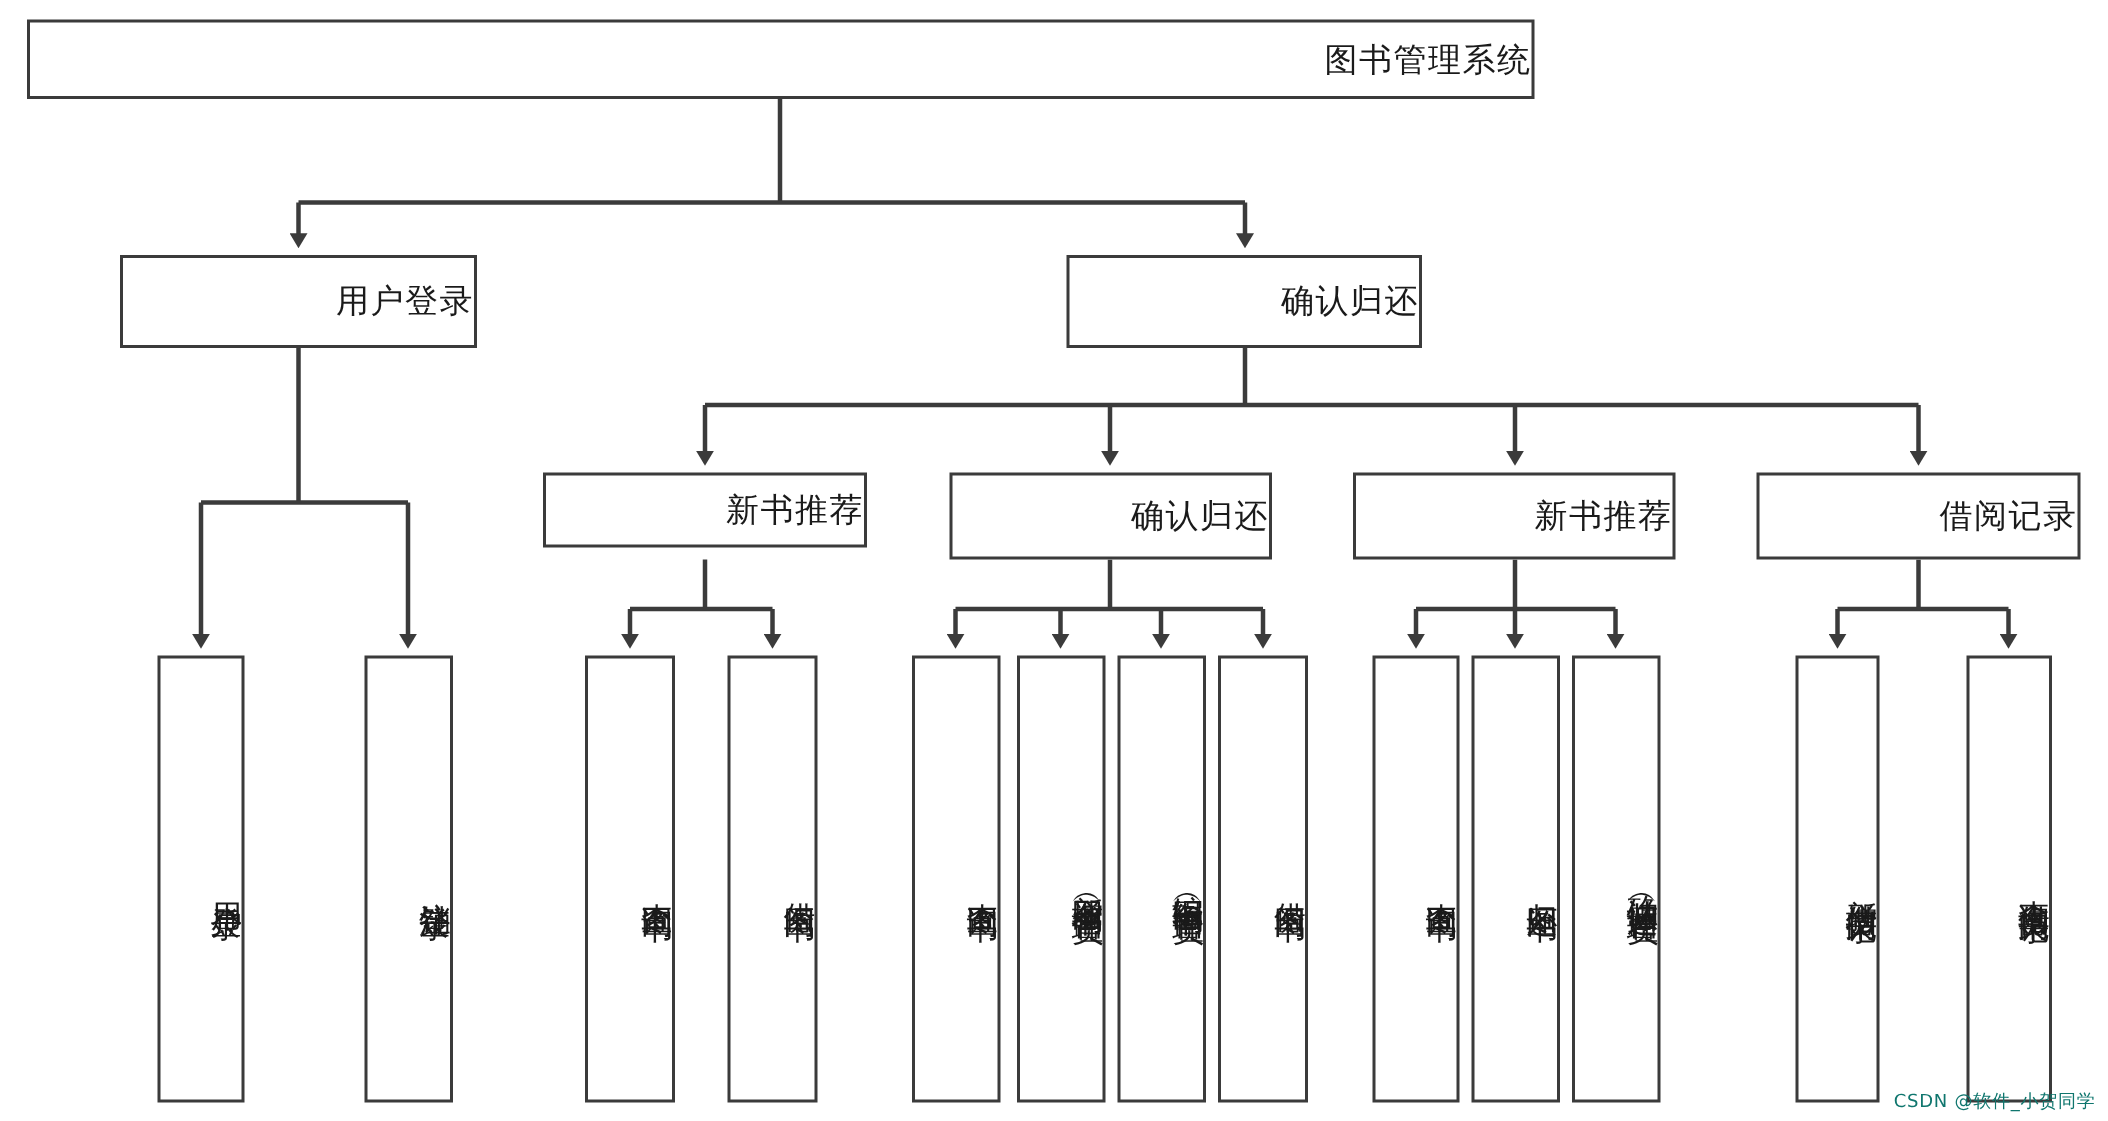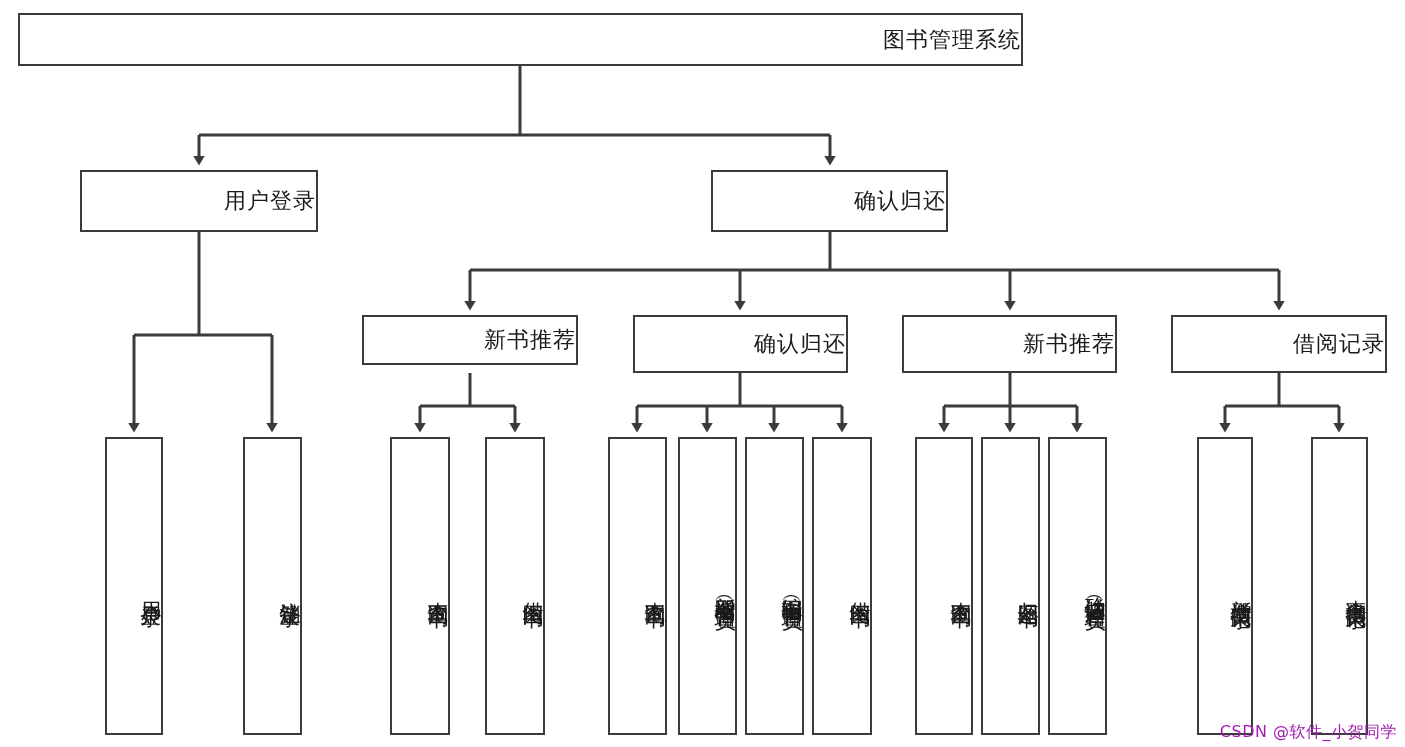--- a/index.html
+++ b/index.html
@@ -51,22 +51,22 @@
   }
   .node.vert .lbl {
     writing-mode: vertical-rl;
     text-orientation: upright;
     white-space: nowrap;
   }
   .watermark {
     position: absolute;
     right: 8px;
     bottom: 4px;
-    font-size: 16px;
-    color: #a21caf;
+    font-size: 12px;
+    color: #0f766e;
     white-space: nowrap;
     letter-spacing: 0.5px;
   }
 </style>
 </head>
 <body>
 
 <div id="canvas">
 
   <svg class="wires" viewBox="0 0 1405 747">

